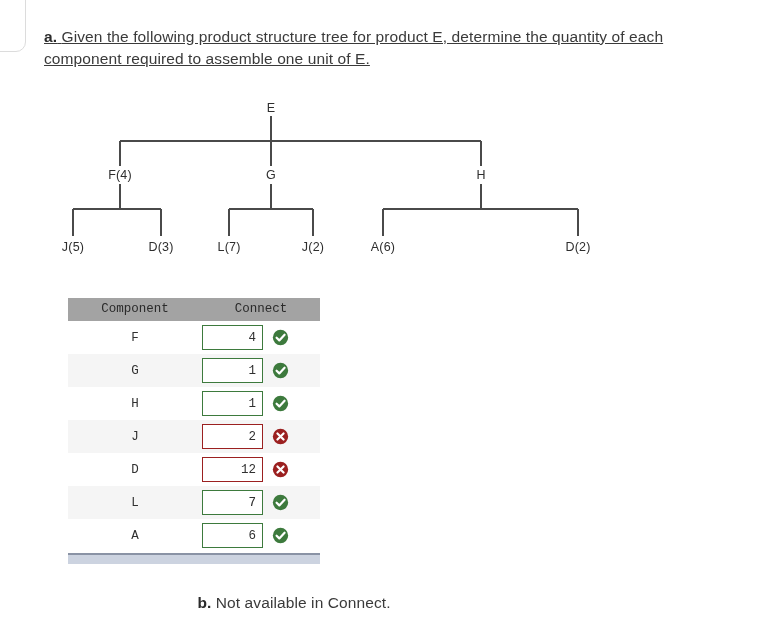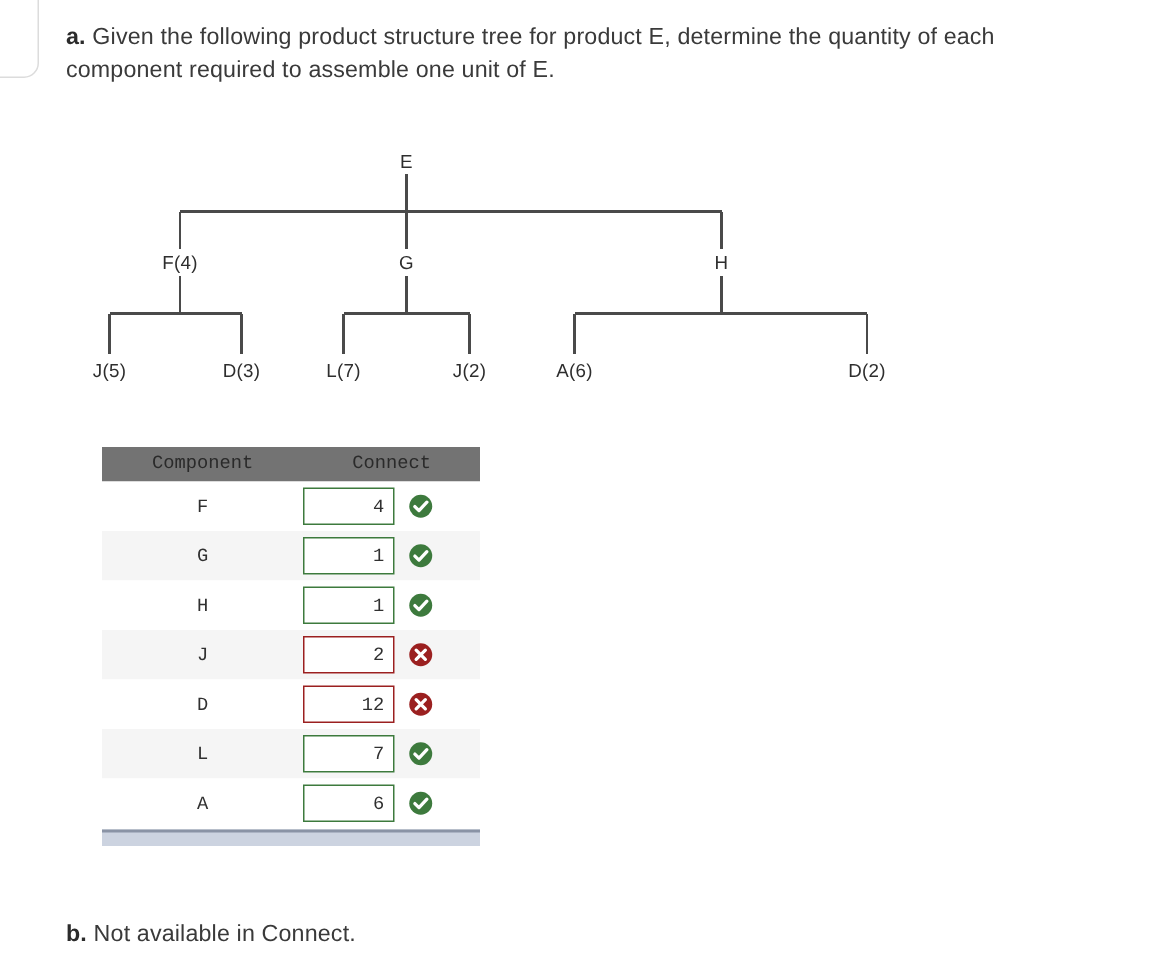--- a/index.html
+++ b/index.html
@@ -32,27 +32,29 @@
   
   .question {
     position: absolute;
     font-size: 15.5px;
     line-height: 22px;
     color: #3a3a3a;
     letter-spacing: 0.1px;
   }
   #question-a {
     left: 44px;
-    top: 14px;
+    top: 26px;
     width: 660px;
+    text-decoration: underline;
   }
   #question-b {
     left: 44px;
-    top: 612px;
+    top: 592px;
     width: 500px;
+    text-align: center;
   }
   .q-label {
     font-weight: bold;
     color: #2b2b2b;
   }
 
   
   #tree-wrap {
     position: absolute;
     left: 0;
@@ -73,21 +75,21 @@
     position: absolute;
     left: 68px;
     top: 298px;
     width: 252px;
     border-collapse: collapse;
     font-family: "Liberation Mono", monospace;
     font-size: 12.5px;
     color: #303030;
   }
   #answer-table th {
-    background: #737373;
+    background: #a3a3a3;
     font-weight: normal;
     height: 20px;
     padding: 1px 8px 2px 8px;
     color: #2a2a2a;
     font-family: "Liberation Mono", monospace;
     font-size: 12.5px;
     text-align: center;
   }
   #answer-table th.col-component { width: 138px; }
   #answer-table th.col-quantity  { width: 114px; }

